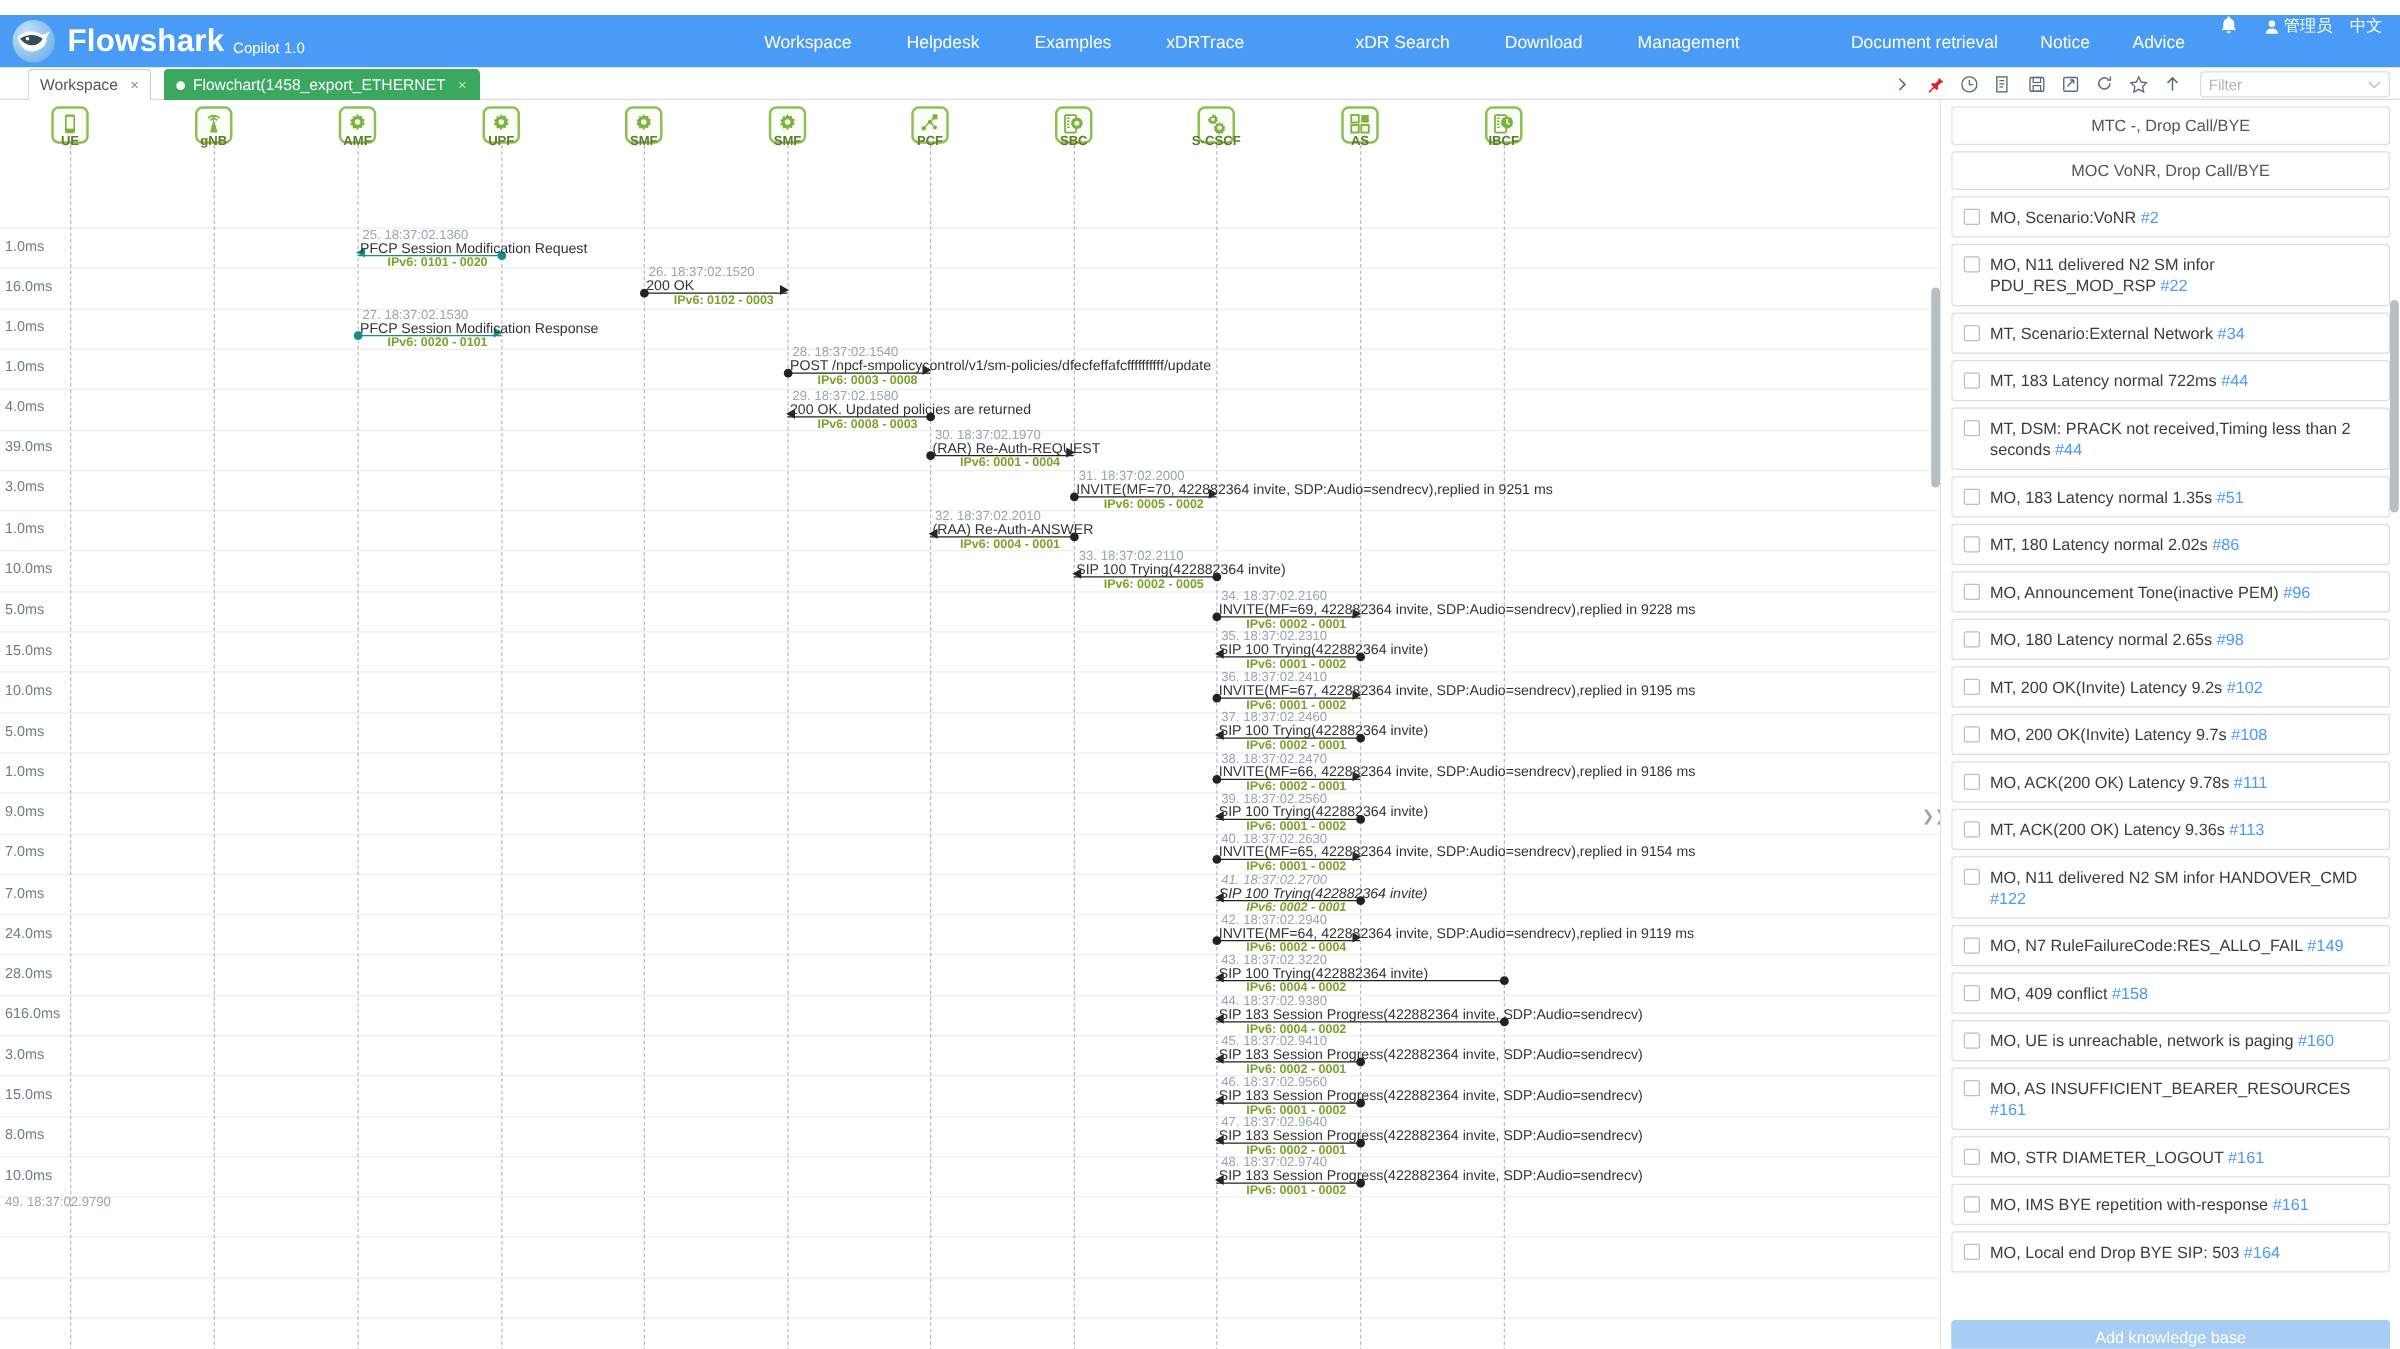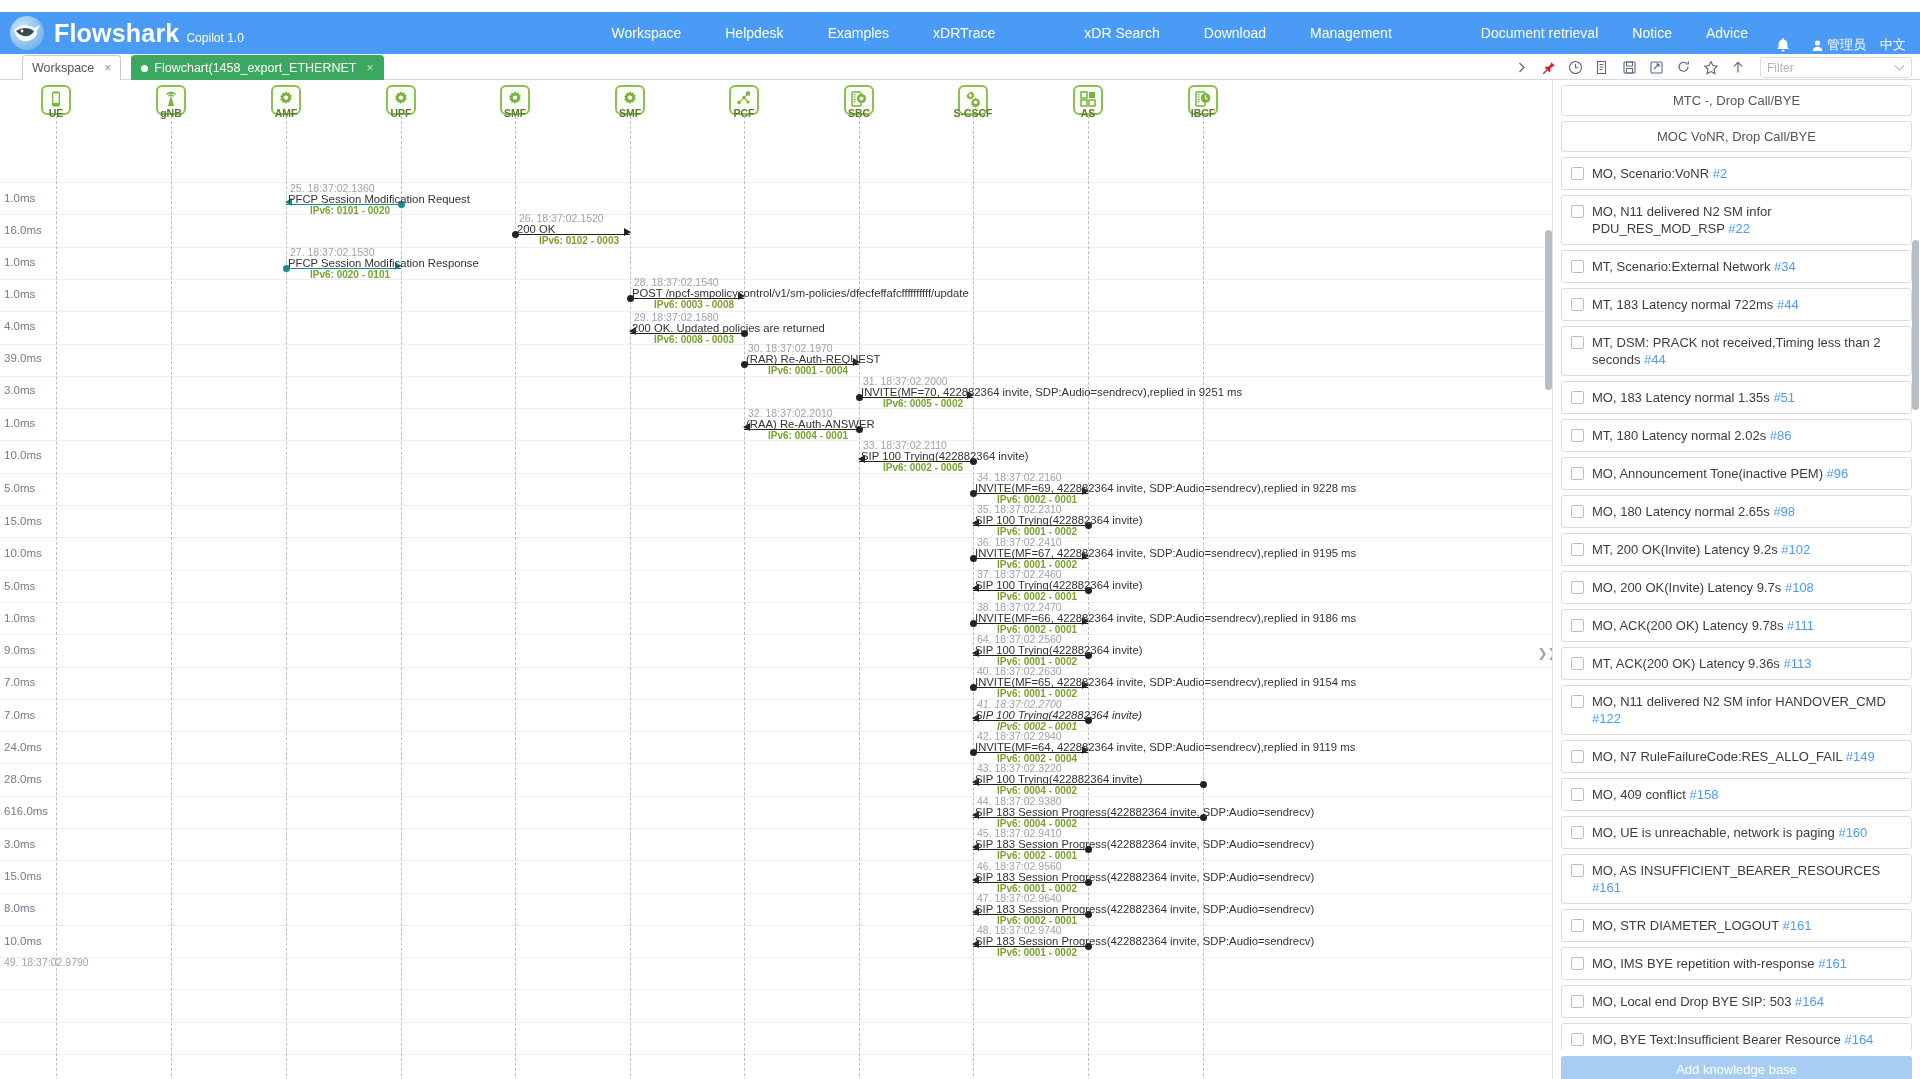--- a/index.html
+++ b/index.html
@@ -30,21 +30,21 @@
   #logo-circle svg { position:absolute; left:0; top:0; }
   #brand-name { font-size:25px; font-weight:600; margin-left:10px; letter-spacing:.2px; }
   #brand-sub { font-size:12px; margin-left:7px; margin-top:9px; font-weight:400; }
 
   #main-nav { display:flex; align-items:center; gap:0; flex:1; }
   .nav-item { padding:0 17px; font-size:14px; line-height:42px; cursor:pointer; white-space:nowrap; }
   .nav-group-a { display:flex; margin-left:290px; }
   .nav-group-a .nav-item { padding:0 22px; }
   .nav-group-b { display:flex; margin-left:45px; }
   .nav-group-b .nav-item { padding:0 22px; }
-  .nav-group-c { display:flex; margin-left:50px; align-items:flex-end; }
+  .nav-group-c { display:flex; margin-left:50px; align-items:flex-start; }
   .nav-group-c .nav-item { padding:0 17px; }
 
   #bell-icon { padding:0 10px; display:flex; align-items:center; cursor:pointer; }
   #user-chip { display:flex; align-items:center; gap:3px; font-size:13px; padding:0 10px; cursor:pointer; white-space:nowrap;}
   #lang-chip { font-size:13px; padding:0 14px 0 4px; cursor:pointer; white-space:nowrap;}
 
   
   #tab-bar {
     height:26px; background:#fff; border-bottom:1px solid #d9d9d9;
     display:flex; align-items:flex-end; position:relative; padding-left:22px;
@@ -543,21 +543,21 @@
           <div class="arrow-head right" style="left: 1082px;"></div>
           <div class="src-dot" style="left: 970px;"></div>
           <div class="seq" style="left: 977px;">38. 18:37:02.2470</div>
           <div class="txt" style="left: 975px;">INVITE(MF=66, 422882364 invite, SDP:Audio=sendrecv),replied in 9186 ms</div>
           <div class="ipv" style="left: 997px;">IPv6: 0002 - 0001</div>
         </div>
         <div class="msg" style="top: 554px; left: 0px; right: 0px;">
           <div class="arrow-line" style="left: 973px; width: 115px;"></div>
           <div class="arrow-head left" style="left: 972px;"></div>
           <div class="src-dot" style="left: 1085px;"></div>
-          <div class="seq" style="left: 977px;">64. 18:37:02.2560</div>
+          <div class="seq" style="left: 977px;">39. 18:37:02.2560</div>
           <div class="txt" style="left: 975px;">SIP 100 Trying(422882364 invite)</div>
           <div class="ipv" style="left: 997px;">IPv6: 0001 - 0002</div>
         </div>
         <div class="msg" style="top: 586px; left: 0px; right: 0px;">
           <div class="arrow-line" style="left: 973px; width: 115px;"></div>
           <div class="arrow-head right" style="left: 1082px;"></div>
           <div class="src-dot" style="left: 970px;"></div>
           <div class="seq" style="left: 977px;">40. 18:37:02.2630</div>
           <div class="txt" style="left: 975px;">INVITE(MF=65, 422882364 invite, SDP:Audio=sendrecv),replied in 9154 ms</div>
           <div class="ipv" style="left: 997px;">IPv6: 0001 - 0002</div>
@@ -716,21 +716,17 @@
           <span>MO, STR DIAMETER_LOGOUT <span class="kb-ref">#161</span></span>
         </div>
         <div class="kb-row">
           <span class="kb-cb"></span>
           <span>MO, IMS BYE repetition with-response <span class="kb-ref">#161</span></span>
         </div>
         <div class="kb-row">
           <span class="kb-cb"></span>
           <span>MO, Local end Drop BYE SIP: 503 <span class="kb-ref">#164</span></span>
         </div>
-        <div class="kb-row">
-          <span class="kb-cb"></span>
-          <span>MO, BYE Text:Insufficient Bearer Resource <span class="kb-ref">#164</span></span>
-        </div>
       </div>
     <div id="add-kb-btn">Add knowledge base</div>
     <div id="side-vscroll"></div>
   </div>
 </div>
 
 </body></html>

